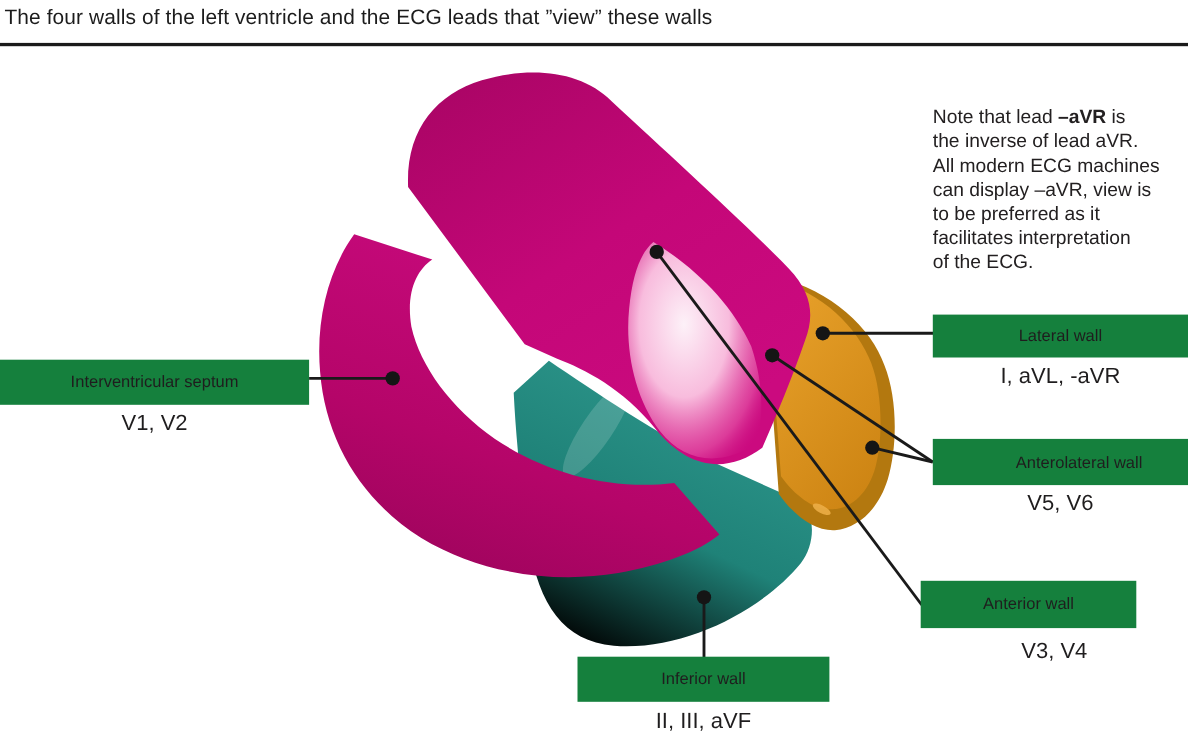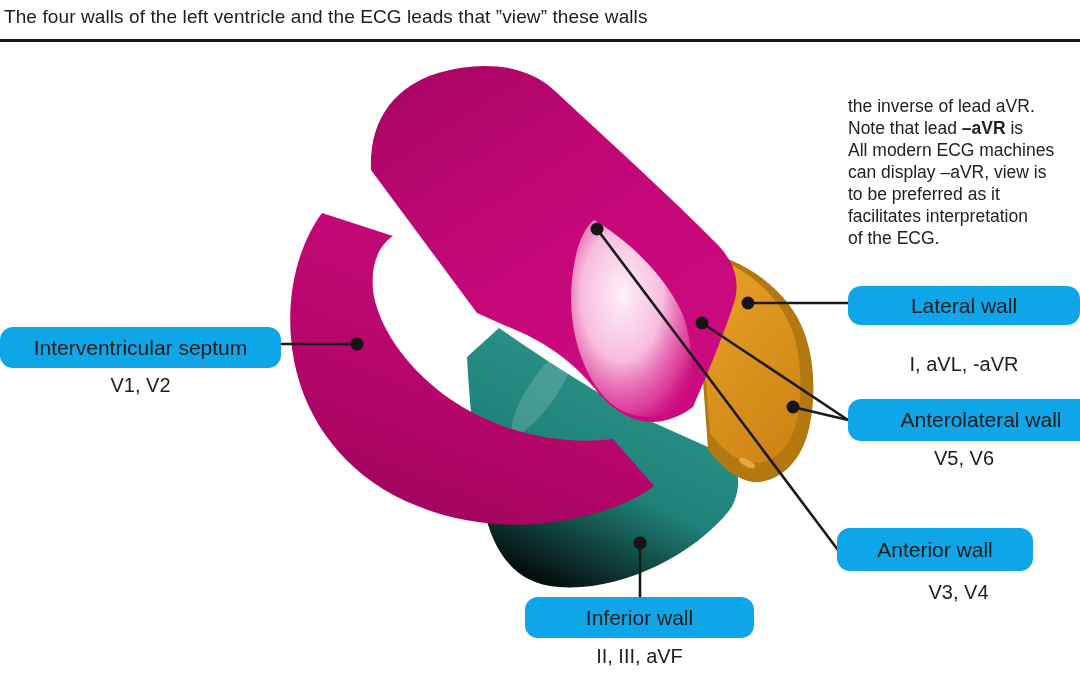--- a/index.html
+++ b/index.html
@@ -7,23 +7,23 @@
     position:relative;width:1080px;height:675px;background:#ffffff;
     font-family:"Liberation Sans", sans-serif;overflow:hidden;
   }
   .title{
     position:absolute;left:4px;top:6px;margin:0;
     font-size:19px;font-weight:normal;color:#1c1c1c;letter-spacing:.1px;
   }
   .rule{position:absolute;left:0;top:39px;width:1080px;height:3px;background:#1a1a1a;}
   .art{position:absolute;left:0;top:0;width:1080px;height:675px;}
   .wall-box{
-    position:absolute;background:#0ea5e9;color:#1f1d1e;
+    position:absolute;background:#15803d;color:#1f1d1e;
     display:flex;align-items:center;justify-content:center;
-    font-size:21px;white-space:nowrap;border-radius:13px;
+    font-size:15px;white-space:nowrap;
   }
   .leads{
     position:absolute;color:#1f1d1e;font-size:20px;text-align:center;white-space:nowrap;
   }
   .note{
     position:absolute;left:848px;top:95px;width:230px;
     font-size:17.5px;line-height:22px;color:#232021;
   }
   .note .nline{white-space:nowrap;}
   .note b{font-weight:bold;}
@@ -104,34 +104,34 @@
       <circle cx="793" cy="407" r="6.5"></circle>
       <circle cx="597" cy="229" r="6.5"></circle>
       <circle cx="640" cy="543" r="6.5"></circle>
     </g>
   </svg>
 
   <div class="wall-box" style="left:0;top:327px;width:281px;height:41px;">Interventricular septum</div>
   <div class="leads" style="left:0;top:374px;width:281px;">V1, V2</div>
 
   <div class="wall-box" style="left:848px;top:286px;width:232px;height:39px;">Lateral wall</div>
-  <div class="leads" style="left:848px;top:331px;width:232px;margin-top:22px;">I, aVL, -aVR</div>
+  <div class="leads" style="left:848px;top:331px;width:232px;">I, aVL, -aVR</div>
 
   <div class="wall-box" style="left:848px;top:399px;width:232px;height:42px;padding-left:17px;">Anterolateral wall</div>
   <div class="leads" style="left:848px;top:447px;width:232px;">V5, V6</div>
 
   <div class="wall-box" style="left:837px;top:528px;width:196px;height:43px;">Anterior wall</div>
   <div class="leads" style="left:837px;top:581px;width:243px;">V3, V4</div>
 
   <div class="wall-box" style="left:525px;top:597px;width:229px;height:41px;">Inferior wall</div>
   <div class="leads" style="left:525px;top:645px;width:229px;">II, III, aVF</div>
 
   <div class="note">
+    <div class="nline"><span>Note that lead </span><b>–aVR</b><span> is</span></div>
     <div class="nline">the inverse of lead aVR.</div>
-    <div class="nline"><span>Note that lead </span><b>–aVR</b><span> is</span></div>
     <div class="nline">All modern ECG machines</div>
     <div class="nline">can display –aVR, view is</div>
     <div class="nline">to be preferred as it</div>
     <div class="nline">facilitates interpretation</div>
     <div class="nline">of the ECG.</div>
   </div>
 
 </div>
 
 </body></html>

